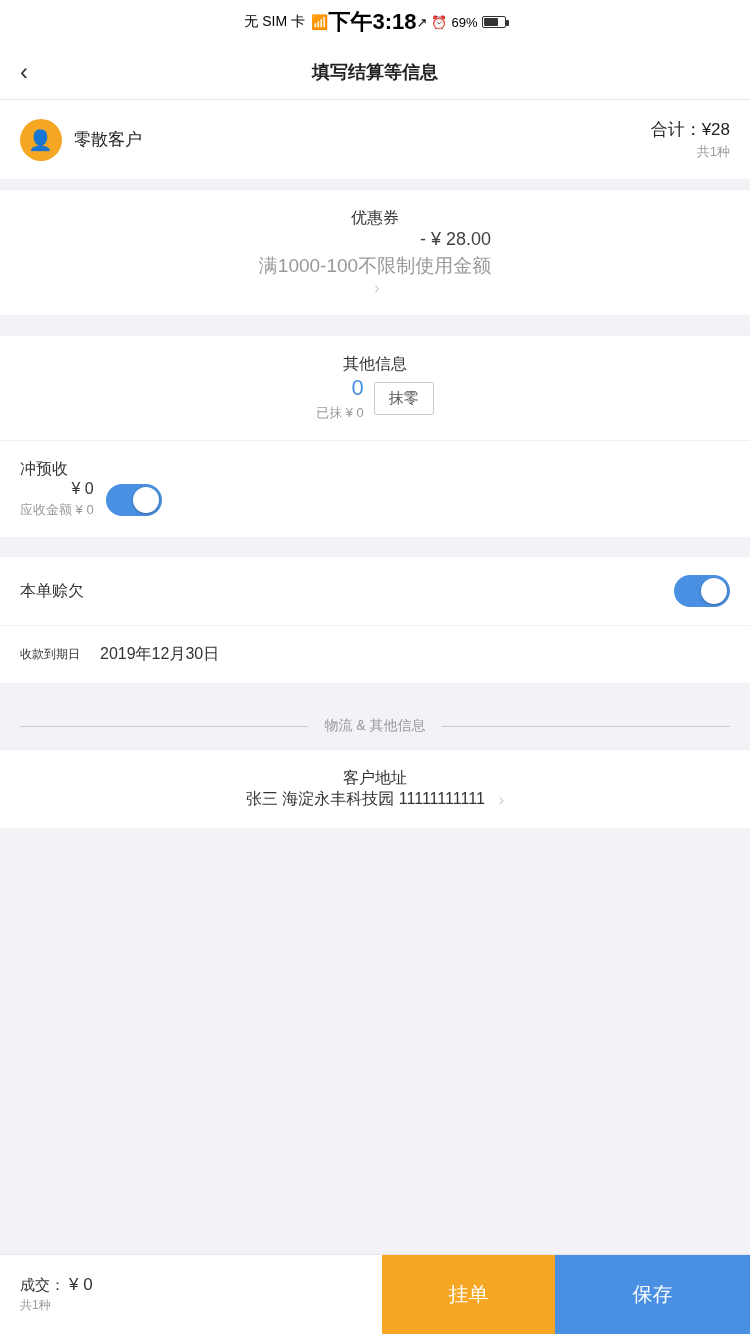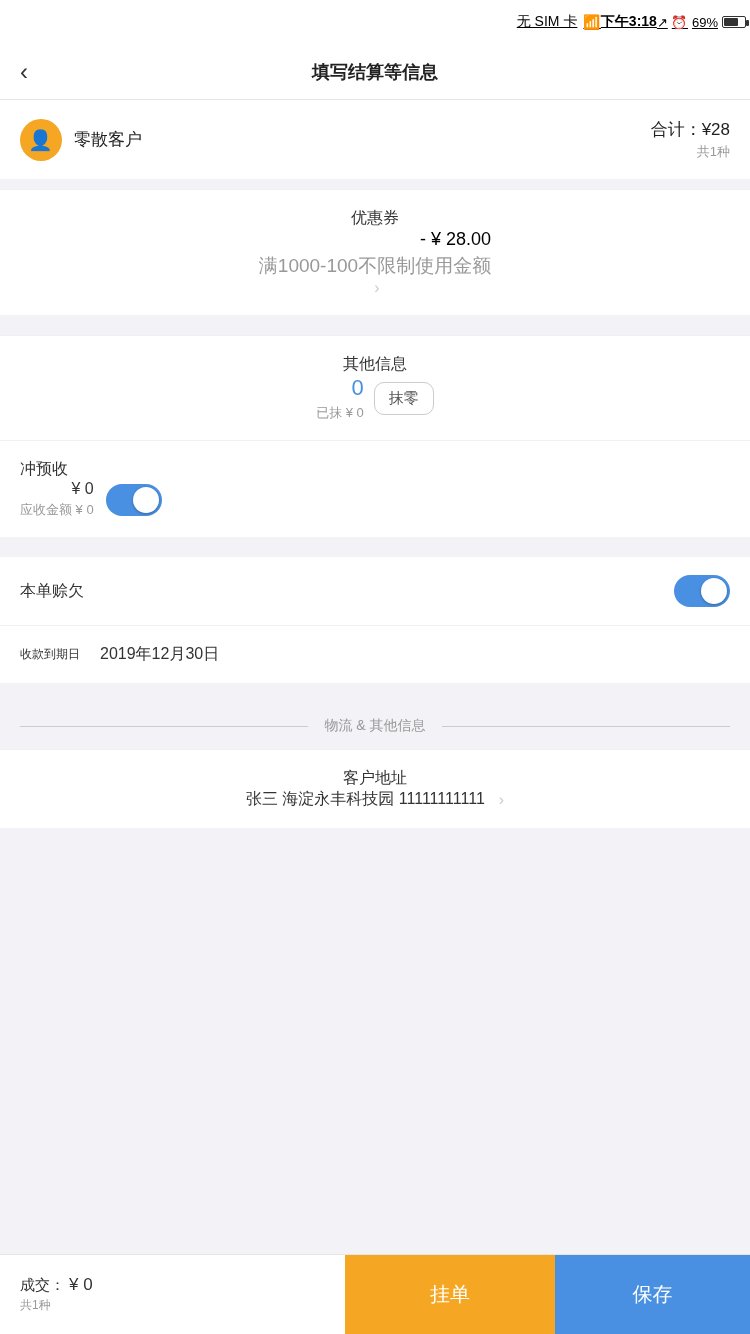--- a/index.html
+++ b/index.html
@@ -12,28 +12,27 @@
       position: relative;
       overflow-x: hidden;
     }
 
     
     .status-bar {
       height: 44px;
       background: #fff;
       display: flex;
       align-items: center;
-      justify-content: flex-end;
+      justify-content: center;
       padding: 0 4px;
       font-size: 15px;
       font-weight: 500;
-      text-decoration: underline;
     }
     .status-left { display: flex; align-items: center; gap: 6px; font-size: 14px; }
-    .status-center { font-size: 14px; font-weight: 600; }
+    .status-center { font-size: 22px; font-weight: 600; }
     .status-right { display: flex; align-items: center; gap: 4px; font-size: 13px; }
     .battery-bar {
       display: inline-block; width: 24px; height: 12px;
       border: 1.5px solid #333; border-radius: 2px; position: relative;
       vertical-align: middle;
     }
     .battery-bar::after {
       content: ''; position: absolute; right: -4px; top: 3px;
       width: 3px; height: 6px; background: #333; border-radius: 1px;
     }
@@ -111,28 +110,28 @@
       flex-direction: column;
     }
     .row-label { font-size: 16px; color: #333; }
     .row-right { display: flex; align-items: center; gap: 10px; text-align: right; }
     .row-value { font-size: 16px; color: #333; }
     .row-subtext { font-size: 13px; color: #999; margin-top: 3px; }
     .chevron { color: #ccc; font-size: 16px; margin-left: 4px; }
 
     
     .coupon-right { text-align: right; }
-    .coupon-discount { font-size: 18px; color: #000000; font-weight: 500; }
+    .coupon-discount { font-size: 18px; color: #404040; font-weight: 500; }
     .coupon-desc { font-size: 19px; color: #999; margin-top: 3px; }
 
     
     .amount-value { font-size: 22px; color: #4a90e2; font-weight: 500; }
     .round-btn {
       border: 1px solid #ccc;
-      border-radius: 10px;
+      border-radius: 2px;
       padding: 6px 14px;
       font-size: 15px;
       color: #555;
       background: #fff;
       cursor: pointer;
     }
 
     
     .toggle {
       width: 56px; height: 32px;
@@ -201,21 +200,21 @@
       border-top: 1px solid #e5e5e5;
     }
     .bottom-summary {
       flex: 1;
       padding: 0 20px;
     }
     .bottom-deal { font-size: 15px; color: #333; }
     .bottom-deal-amount { font-size: 17px; color: #333; font-weight: 500; }
     .bottom-count { font-size: 12px; color: #999; margin-top: 2px; }
     .btn-pending {
-      width: 210px; height: 80px;
+      width: 173px; height: 80px;
       background: #f5a623;
       color: #fff;
       font-size: 20px;
       font-weight: 500;
       border: none;
       cursor: pointer;
       display: flex; align-items: center; justify-content: center;
     }
     .btn-save {
       width: 195px; height: 80px;

